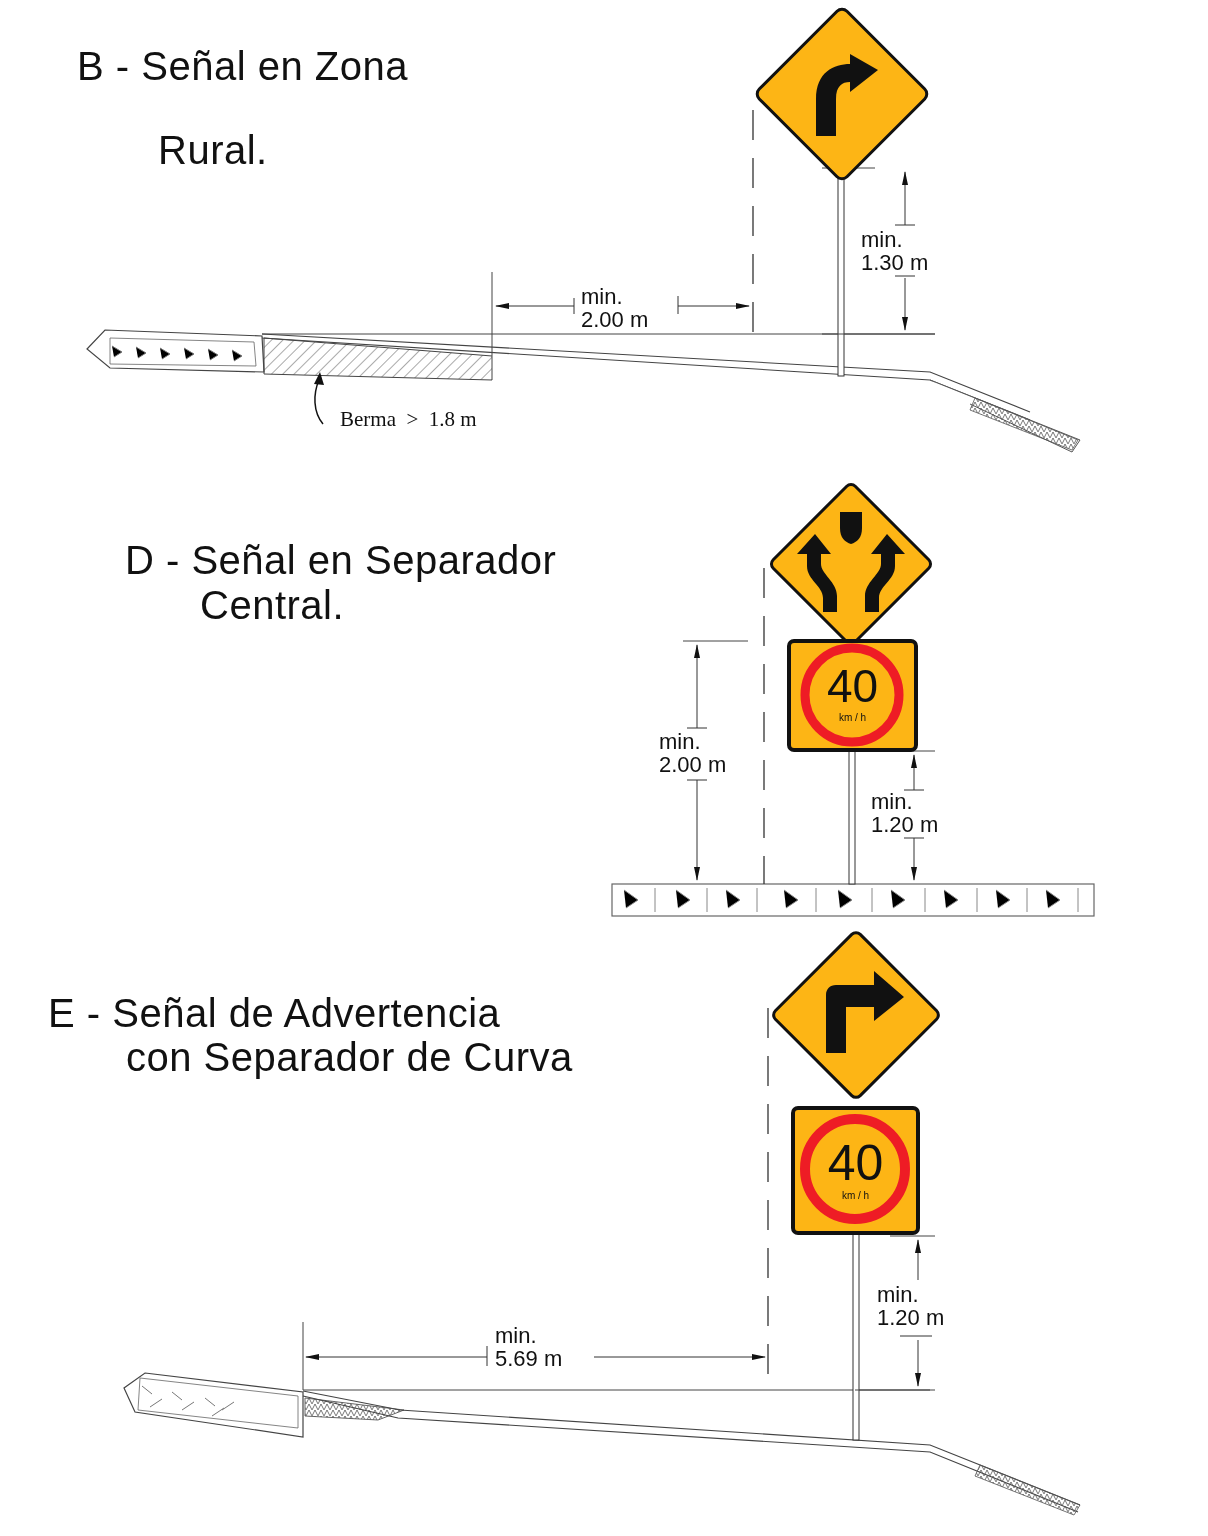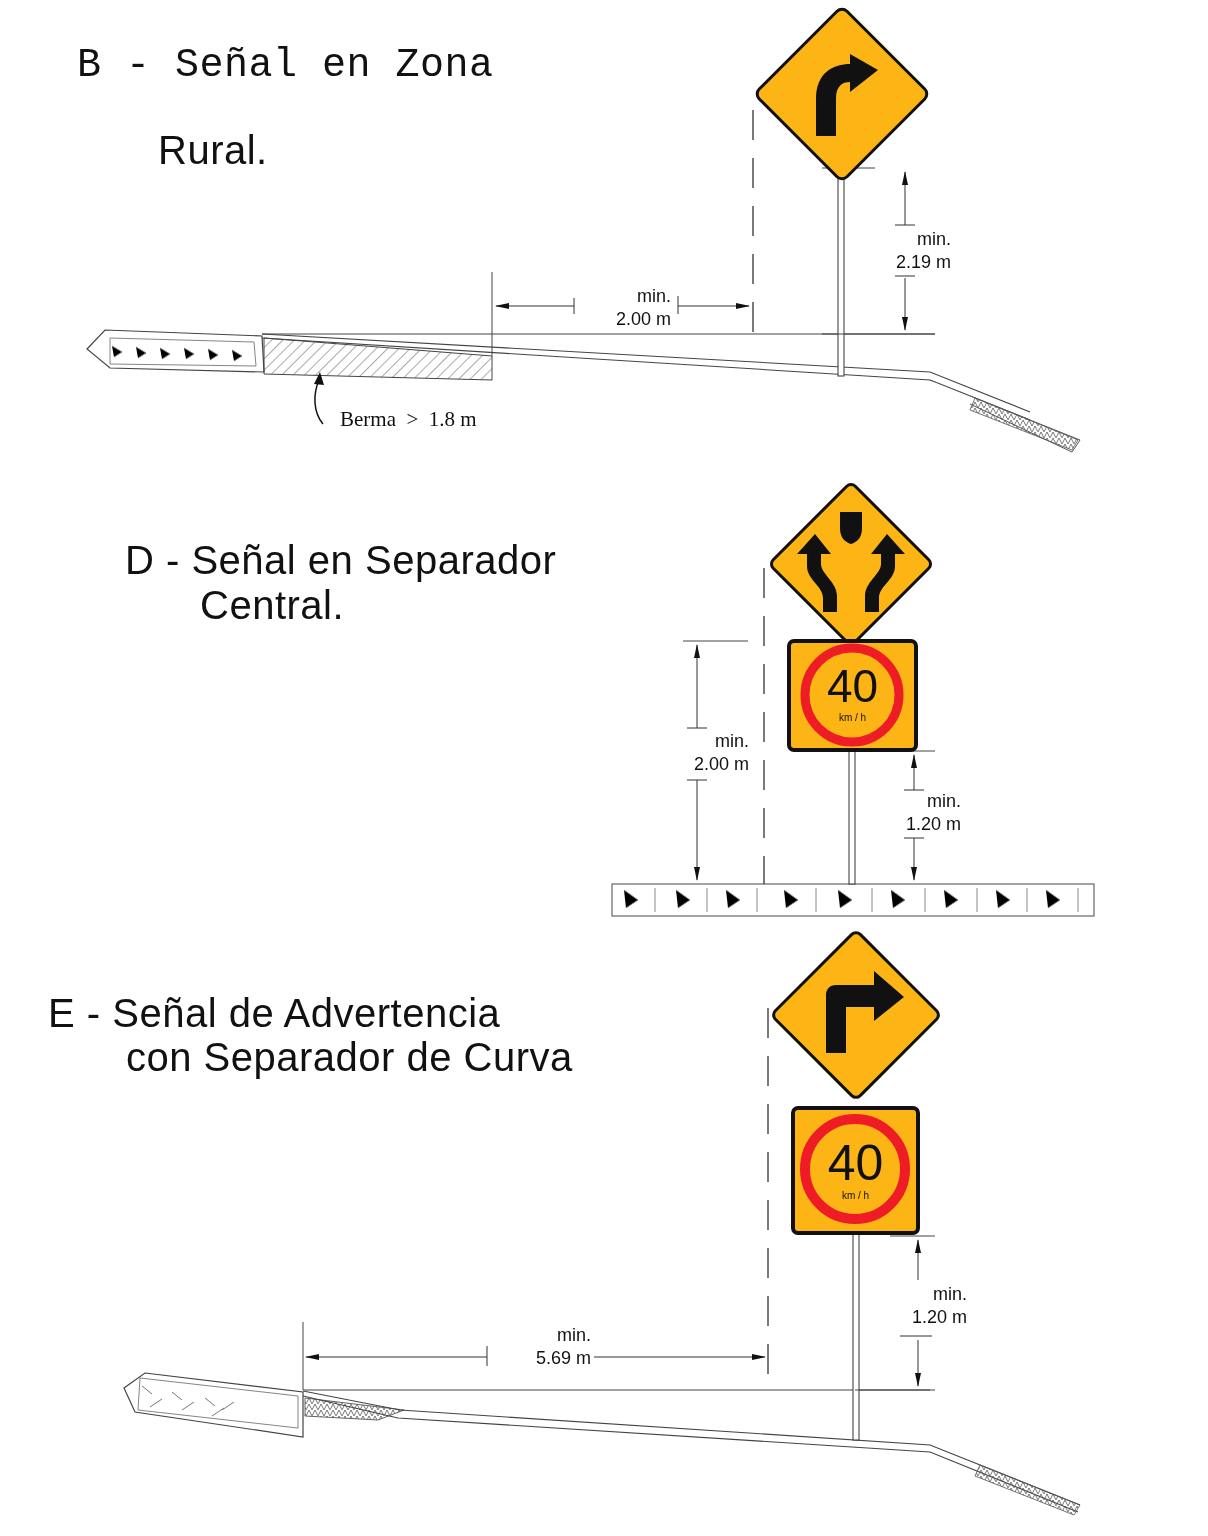--- a/index.html
+++ b/index.html
@@ -1,18 +1,18 @@
 <!DOCTYPE html>
 <html><head>
 <meta charset="utf-8">
 <style>
   html,body{margin:0;padding:0;background:#ffffff;}
   body{width:1208px;height:1536px;position:relative;overflow:hidden;font-family:"Liberation Sans","DejaVu Sans",sans-serif;color:#111;}
   .title{position:absolute;font-size:40px;line-height:44px;letter-spacing:0.5px;color:#111;white-space:pre;}
-  .dim{position:absolute;font-size:18px;line-height:23px;text-align:right;color:#111;background:#fff;padding:0 3px;}
+  .dim{position:absolute;font-size:22px;line-height:23px;text-align:left;color:#111;background:#fff;padding:0 3px;}
   .lbl{position:absolute;font-size:22px;color:#111;white-space:pre;}
   svg{position:absolute;left:0;top:0;}
 </style>
 </head>
 <body>
 
 <svg width="1208" height="1536" viewBox="0 0 1208 1536">
   <defs>
     <pattern id="hatch" width="8" height="8" patternUnits="userSpaceOnUse" patternTransform="rotate(45)">
       <line x1="0" y1="0" x2="0" y2="8" stroke="#555" stroke-width="1"></line>
@@ -170,29 +170,29 @@
       <path d="M-30,50 L-30,-8 C-30,-14 -26,-18 -20,-18 L18,-18 L18,-32 L48,-6 L18,18 L18,4 L-10,4 L-10,50 Z" fill="#111" transform="translate(0,-12)"></path>
     </g>
 
     <g transform="translate(793,1108)">
       <rect x="0" y="0" width="125" height="125" rx="5" fill="#FDB515" stroke="#111" stroke-width="4"></rect>
       <circle cx="62" cy="61" r="50" fill="none" stroke="#EE1C25" stroke-width="10"></circle>
     </g>
   </g>
 </svg>
 
-<div class="title" style="left:77px;top:44px;font-family:Liberation Mono, monospace;">B - Señal en Zona</div>
+<div class="title" style="left:77px;top:44px;">B - Señal en Zona</div>
 <div class="title" style="left:158px;top:88px;margin-top:40px;">Rural.</div>
 <div class="dim" style="left:578px;top:285px;width:90px;">
   <div>min.</div>
   <div>2.00 m</div>
 </div>
 <div class="dim" style="left:858px;top:228px;width:90px;background:transparent;">
   <div>min.</div>
-  <div>2.19 m</div>
+  <div>1.30 m</div>
 </div>
 <svg width="40" height="60" style="left:305px;top:372px;">
   <path d="M18,52 C8,40 8,22 14,8" fill="none" stroke="#111" stroke-width="1.5"></path>
   <path d="M9,12 L15,0 L19,13 Z" fill="#111"></path>
 </svg>
 <div class="lbl" style="left:340px;top:407px;font-size:21px;font-family:Liberation Serif, serif;">Berma  &gt;  1.8 m</div>
 
 <div class="title" style="left:125px;top:538px;">D - Señal en Separador</div>
 <div class="title" style="left:200px;top:583px;">Central.</div>
 <div class="dim" style="left:656px;top:730px;width:90px;background:transparent;">

